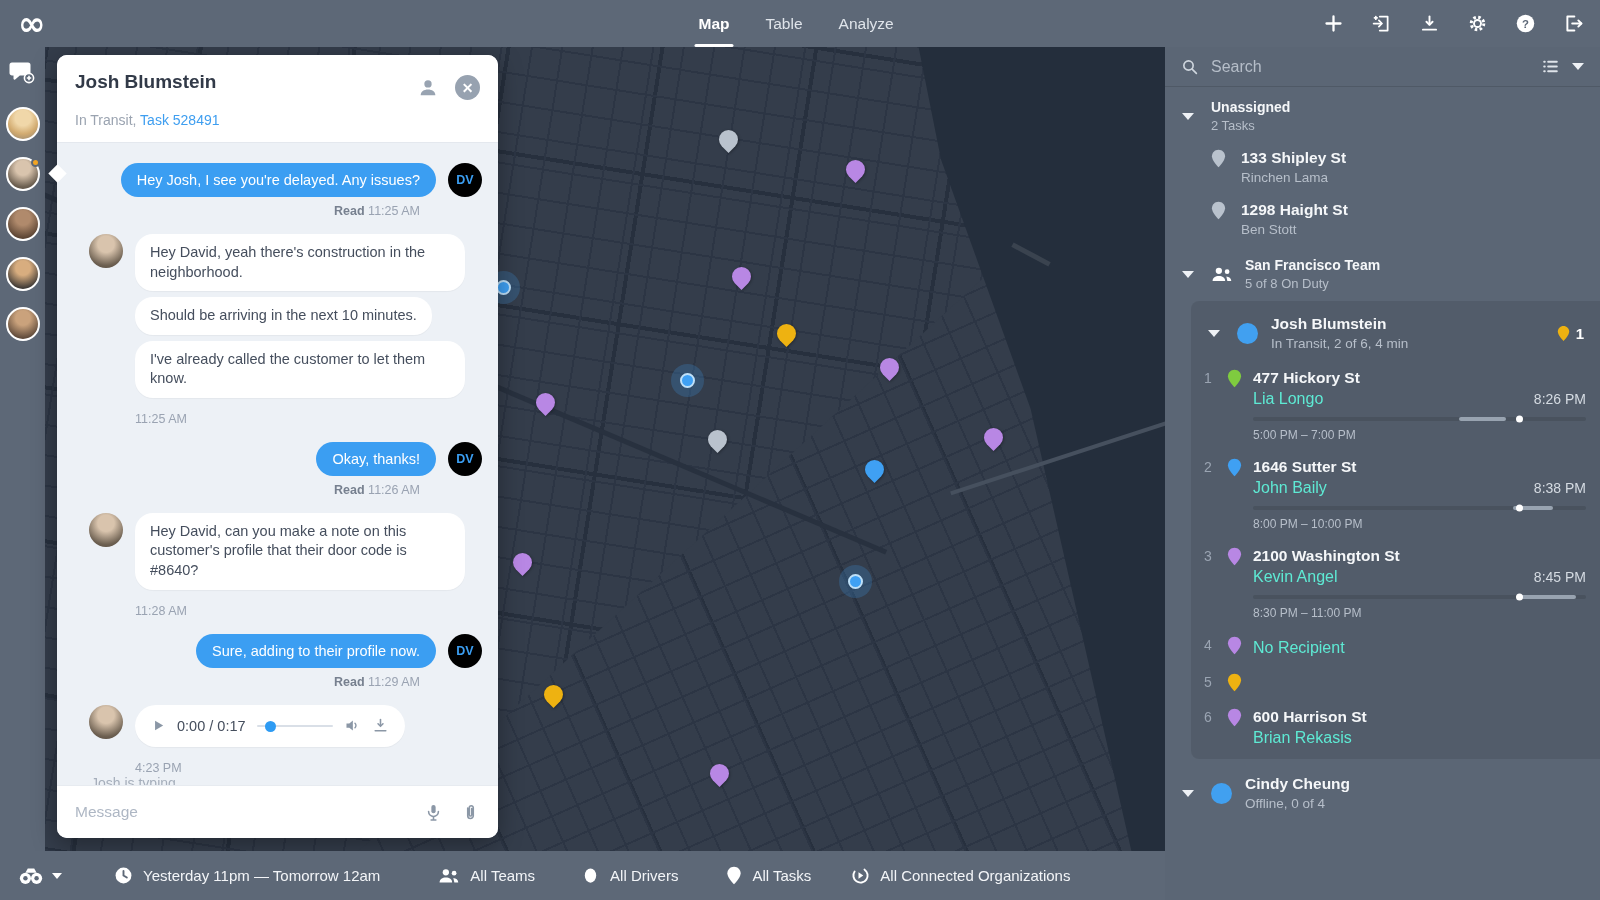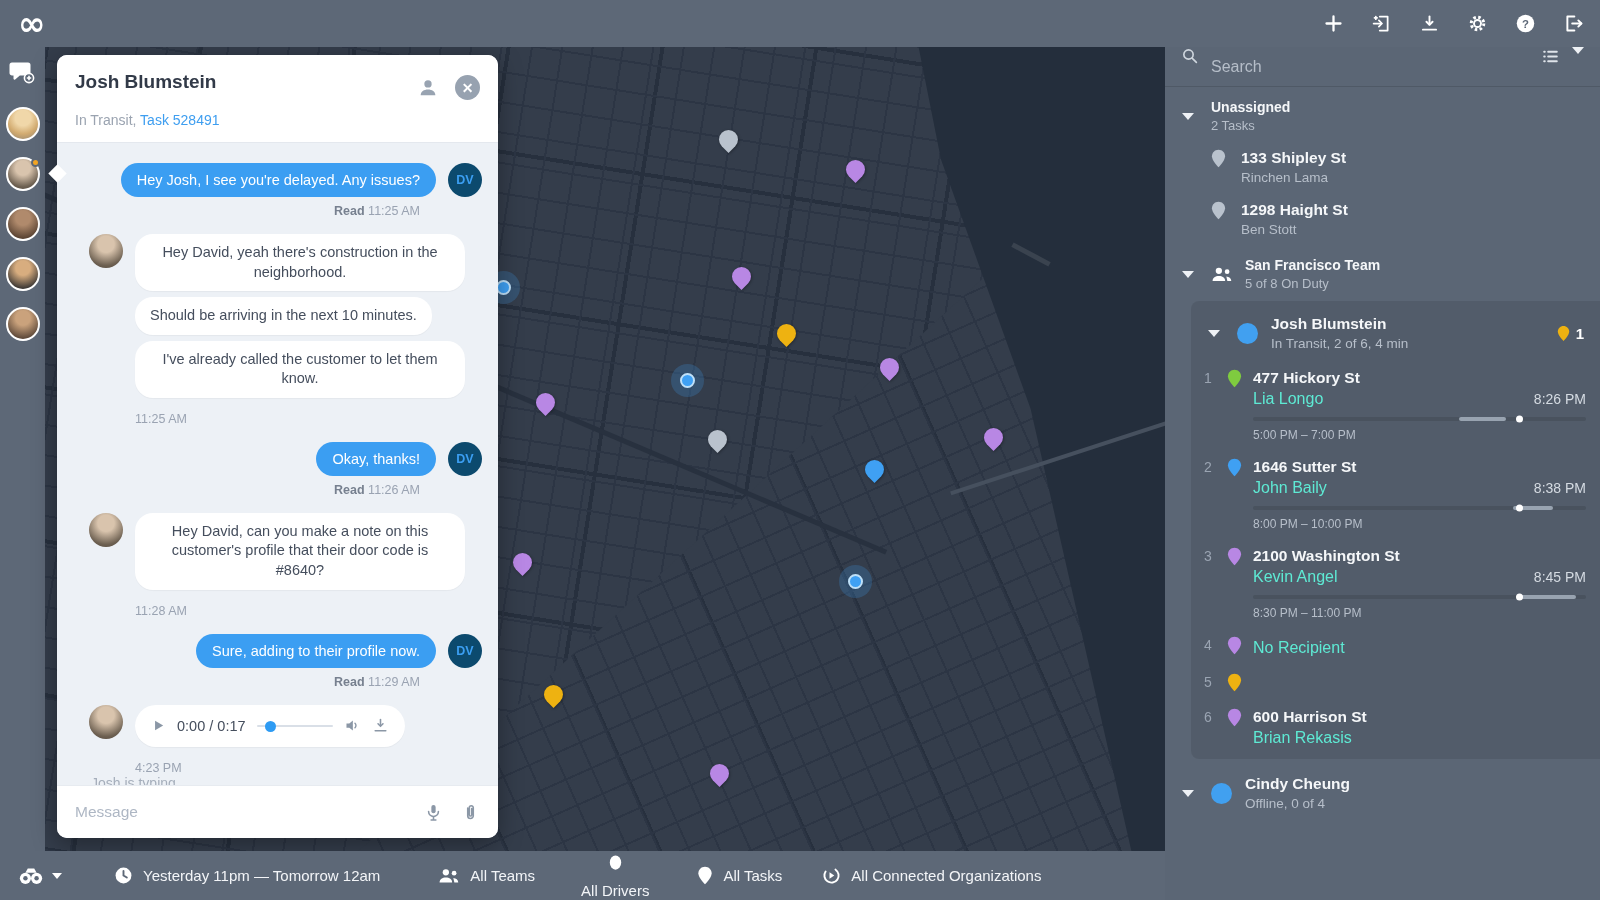--- a/index.html
+++ b/index.html
@@ -64,45 +64,45 @@
   .ch-titles { flex:1; }
   .ch-name { font-size:19px; font-weight:bold; color:#323a48; }
   .ch-sub { margin-top:19px; font-size:14px; color:#9aa3b0; }
   .ch-sub a { color:#3e9ef0; text-decoration:none; cursor:pointer; }
   .ch-icons { display:flex; align-items:center; gap:16px; padding-top:4px; }
   .person-ic { width:22px; height:22px; color:#98a3b1; cursor:pointer; }
   .close-ic { width:25px; height:25px; border-radius:50%; background:#97a2b0; color:#fff; font-size:14px; font-weight:bold; display:flex; align-items:center; justify-content:center; cursor:pointer; }
   .chat-body { flex:1; display:flex; flex-direction:column; padding:12px 16px 6px 32px; overflow:hidden; }
   .row-out { display:flex; justify-content:flex-end; align-items:center; gap:12px; margin-top:8px; }
   .bubble-out { background:#3b9ef2; color:#fff; font-size:14.5px; padding:9px 16px; border-radius:18px; max-width:330px; }
-  .dv { width:34px; height:34px; flex:none; border-radius:50%; background:#0c4a6e; color:#3b9ef2; font-size:12.5px; font-weight:bold; display:flex; align-items:center; justify-content:center; }
+  .dv { width:34px; height:34px; flex:none; border-radius:50%; background:#000000; color:#3b9ef2; font-size:12.5px; font-weight:bold; display:flex; align-items:center; justify-content:center; }
   .receipt { text-align:right; padding-right:62px; margin-top:7px; font-size:12.5px; color:#9aa3b2; }
   .receipt b { color:#77808f; font-weight:bold; }
   .row-in { display:flex; align-items:flex-start; gap:12px; margin-top:16px; }
   .in-av { width:34px; height:34px; flex:none; border-radius:50%; }
-  .in-col { display:flex; flex-direction:column; align-items:flex-start; gap:6px;text-align:center; }
+  .in-col { display:flex; flex-direction:column; align-items:flex-start; gap:6px; }
   .bubble-in { background:#fff; color:#454e5d; font-size:14.5px; line-height:1.35; padding:9px 15px; border-radius:18px; max-width:330px; box-shadow:0 1px 1px rgba(0,0,0,.04); }
   .stamp { margin-top:8px; font-size:12.5px; color:#9aa3b2; }
   .audio-pill { background:#fff; border-radius:22px; height:42px; display:flex; align-items:center; gap:11px; padding:0 16px; box-shadow:0 1px 1px rgba(0,0,0,.04); }
   .play-ic { width:15px; height:15px; color:#8b97a6; cursor:pointer; }
   .audio-time { font-size:14.5px; color:#454e5d; white-space:nowrap; }
   .scrub { position:relative; width:76px; height:12px; cursor:pointer; }
   .scrub::before { content:""; position:absolute; left:0; right:0; top:5px; height:2px; background:#d9dfe7; border-radius:1px; }
   .scrub-dot { position:absolute; left:8px; top:1px; width:11px; height:11px; border-radius:50%; background:#2e9bf3; }
   .vol-ic, .dl-ic { width:17px; height:17px; color:#8b97a6; cursor:pointer; }
   .spacer { flex:1; }
   .typing { font-size:14px; color:#a5aebb; padding:0 2px 10px 2px; }
   .composer { background:#fff; border-radius:0 0 10px 10px; height:53px; display:flex; align-items:center; padding:0 18px; gap:18px; border-top:1px solid #e7ebf0; }
   .composer input { flex:1; border:none; outline:none; font-size:15.5px; color:#454e5d; font-family:"Liberation Sans",sans-serif; background:transparent; }
   .composer input::placeholder { color:#aeb7c4; }
   .mic-ic, .clip-ic { width:19px; height:19px; color:#8b97a6; cursor:pointer; flex:none; }
 
   
   .sidebar { position:absolute; left:1165px; top:47px; width:435px; height:853px; background:#5b6675; z-index:20; display:flex; flex-direction:column; }
-  .search-row { height:40px; flex:none; display:flex; padding:0 16px; gap:12px; border-bottom:1px solid rgba(0,0,0,.12); }
+  .search-row { height:40px; flex:none; display:flex; align-items:center; padding:0 16px; gap:12px; border-bottom:1px solid rgba(0,0,0,.12); }
   .search-ic { width:18px; height:18px; color:#cfd6de; flex:none; }
   .search-row input { flex:1; background:transparent; border:none; outline:none; font-size:16px; color:#eef1f5; font-family:"Liberation Sans",sans-serif; }
   .search-row input::placeholder { color:#b6bec9; }
   .list-ic { width:19px; height:19px; color:#dfe4ea; cursor:pointer; }
   .caret { width:0; height:0; border-left:6px solid transparent; border-right:6px solid transparent; border-top:7px solid #eef1f5; cursor:pointer; flex:none; }
   .side-scroll { flex:1; overflow:hidden; }
   .grp-head { display:flex; align-items:center; margin:12px 0 2px 0; cursor:pointer; }
   .grp-caret-box { width:46px; display:flex; justify-content:center; }
   .grp-people { width:22px; height:18px; color:#fff; margin-right:12px; }
   .grp-titles .t1 { font-size:14px; font-weight:bold; color:#f5f7f9; }
@@ -135,29 +135,34 @@
   .window { font-size:12px; color:#b7bfca; }
   .cindy { margin-top:6px; padding-bottom:14px; }
 
   
   .bottombar { position:absolute; left:0; top:851px; width:1165px; height:49px; background:#5d6877; z-index:40; display:flex; align-items:center; color:#f3f5f8; }
   .bb-item { display:flex; align-items:center; gap:10px; cursor:pointer; flex:none; }
   .bb-label { font-size:15px; font-weight:500; white-space:nowrap; }
   .bb-ic { width:19px; height:19px; color:#fff; flex:none; }
   .bb-binoc { margin-left:18px; display:flex; align-items:center; gap:8px; cursor:pointer; }
   .bb-caret { width:0;height:0;border-left:5px solid transparent;border-right:5px solid transparent;border-top:6px solid #fff; }
-  .bb-sp1{ margin-left:52px; } .bb-sp2{ margin-left:58px; } .bb-sp3{ margin-left:46px;flex-direction:column; } .bb-sp4{ margin-left:48px; } .bb-sp5{ margin-left:40px; }
+  .bb-sp1{ margin-left:52px; } .bb-sp2{ margin-left:58px; } .bb-sp3{ margin-left:46px; } .bb-sp4{ margin-left:48px; } .bb-sp5{ margin-left:40px; }
 </style>
 </head>
 <body>
 
 <div class="stage">
 
   <header class="topbar">
     <span class="logo">∞</span>
+    <nav class="tabs">
+      <span class="tab active">Map</span>
+      <span class="tab">Table</span>
+      <span class="tab">Analyze</span>
+    </nav>
     <div class="top-actions">
       <svg class="ticon" viewBox="0 0 24 24" fill="none" stroke="currentColor" stroke-width="2.6" stroke-linecap="round">
           <path d="M12 4v16M4 12h16"></path>
         </svg>
       <svg class="ticon" viewBox="0 0 24 24" fill="none" stroke="currentColor" stroke-width="2" stroke-linecap="round" stroke-linejoin="round">
           <path d="M10 4h9v16h-9"></path>
           <path d="M3 12h9"></path>
           <path d="M9 8.5L12.5 12 9 15.5"></path>
           <path d="M4 5.5h3M5.5 4v3"></path>
         </svg>

